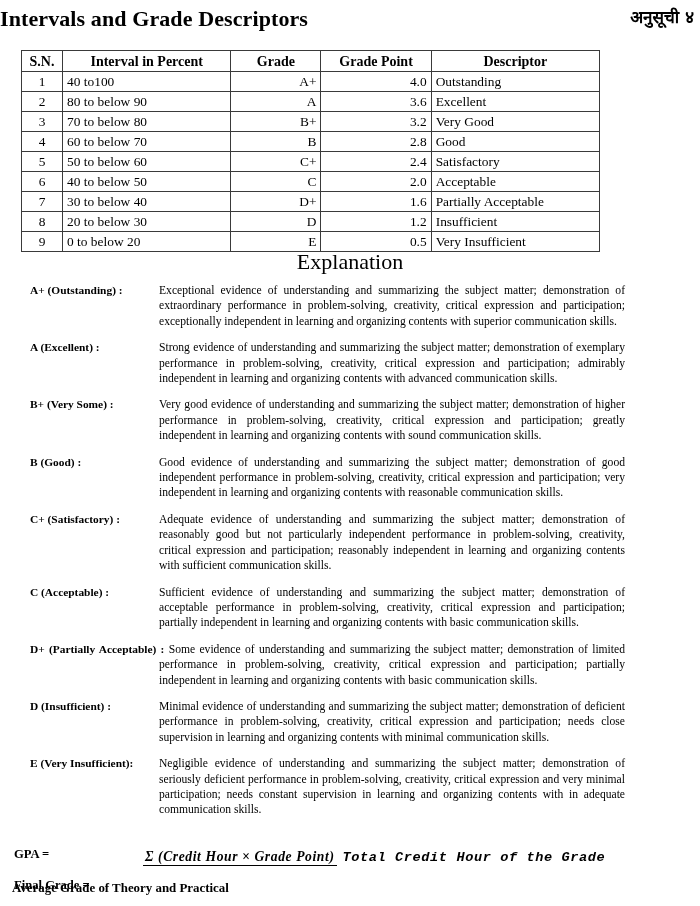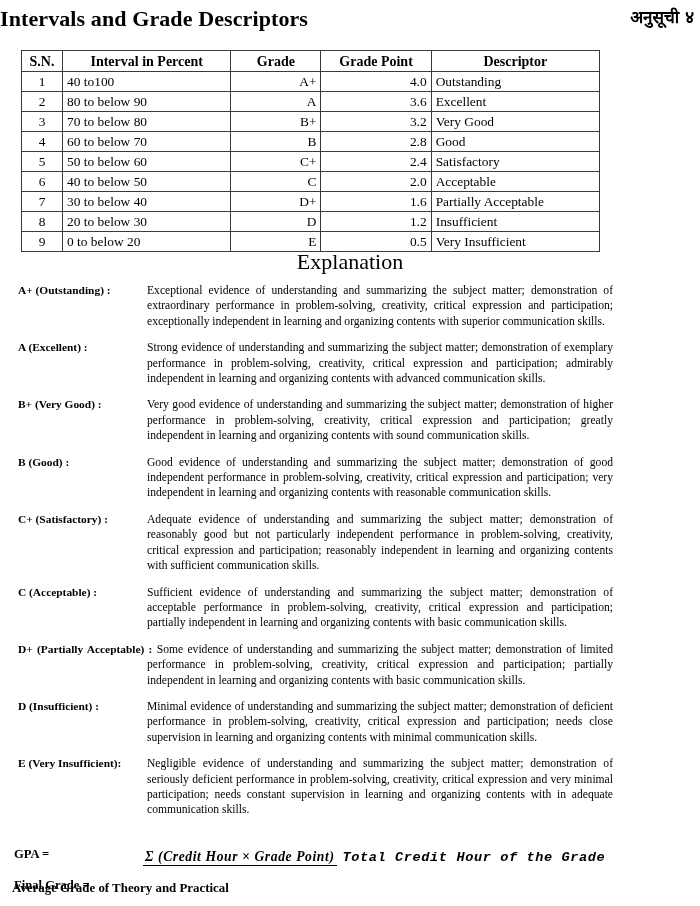--- a/index.html
+++ b/index.html
@@ -87,21 +87,21 @@
     left: 0;
     right: 0;
     top: 249px;
     text-align: center;
     font-size: 22px;
     font-weight: normal;
   }
 
   .explanation-block {
     position: absolute;
-    left: 4px;
+    left: 16px;
     top: 283px;
     width: 616px;
   }
   .expl-item {
     position: relative;
     padding: 0 7px 0 14px;
     margin-bottom: 11px;
     font-size: 11.6px;
     line-height: 15.4px;
     text-align: justify;
@@ -273,21 +273,21 @@
           <td class="c-desc">Very Insufficient</td>
         </tr>
       </tbody>
   </table>
 </div>
 
 <div class="explanation-heading">Explanation</div>
 <div class="explanation-block" id="explanation-block">
     <div class="expl-item gutter"><span class="expl-label">A+  (Outstanding) :</span><span class="expl-text">Exceptional  evidence of understanding and summarizing the subject matter; demonstration of extraordinary performance in problem-solving, creativity, critical expression and participation; exceptionally independent in learning and organizing contents with superior communication skills.</span></div>
     <div class="expl-item gutter"><span class="expl-label">A (Excellent) :</span><span class="expl-text">Strong evidence of understanding and summarizing the subject matter; demonstration of exemplary performance in problem-solving, creativity, critical expression and participation; admirably independent in learning and organizing contents with advanced communication skills.</span></div>
-    <div class="expl-item gutter"><span class="expl-label">B+ (Very Good) :</span><span class="expl-text">Very good evidence of understanding and summarizing the subject matter; demonstration of higher performance in problem-solving, creativity, critical expression and participation; greatly independent in learning and organizing contents with sound communication skills.</span></div>
+    <div class="expl-item gutter"><span class="expl-label">B+ (Very Some) :</span><span class="expl-text">Very good evidence of understanding and summarizing the subject matter; demonstration of higher performance in problem-solving, creativity, critical expression and participation; greatly independent in learning and organizing contents with sound communication skills.</span></div>
     <div class="expl-item gutter"><span class="expl-label">B (Good) :</span><span class="expl-text">Good evidence of understanding and summarizing the subject matter; demonstration of good independent performance in problem-solving, creativity, critical expression and participation; very independent in learning and organizing contents with reasonable communication skills.</span></div>
     <div class="expl-item gutter"><span class="expl-label">C+ (Satisfactory) :</span><span class="expl-text">Adequate evidence of understanding and summarizing the subject matter; demonstration of reasonably good but not particularly independent performance in problem-solving, creativity, critical expression and participation; reasonably independent in learning and organizing contents with sufficient communication skills.</span></div>
     <div class="expl-item gutter"><span class="expl-label">C (Acceptable) :</span><span class="expl-text">Sufficient evidence of understanding and summarizing the subject matter; demonstration of acceptable performance in problem-solving, creativity, critical expression and participation; partially independent in learning and organizing contents with basic communication skills.</span></div>
     <div class="expl-item inline-label"><span class="expl-label">D+ (Partially Acceptable) :</span><span class="expl-text"> Some evidence of understanding and summarizing the subject matter; demonstration of limited performance in problem-solving, creativity, critical expression and participation; partially independent in learning and organizing contents with basic communication skills.</span></div>
     <div class="expl-item gutter"><span class="expl-label">D (Insufficient) :</span><span class="expl-text">Minimal evidence of understanding and summarizing the subject matter; demonstration of deficient performance in problem-solving, creativity, critical expression and participation; needs close supervision in learning and organizing contents with minimal communication skills.</span></div>
     <div class="expl-item gutter"><span class="expl-label">E (Very Insufficient):</span><span class="expl-text"> Negligible evidence of understanding and summarizing the subject matter; demonstration of seriously deficient performance in problem-solving, creativity, critical expression and very minimal participation; needs constant supervision in learning and organizing contents with in adequate communication skills.</span></div>
   </div>
 
 <div class="formula-block">
   <div class="formula-row">

